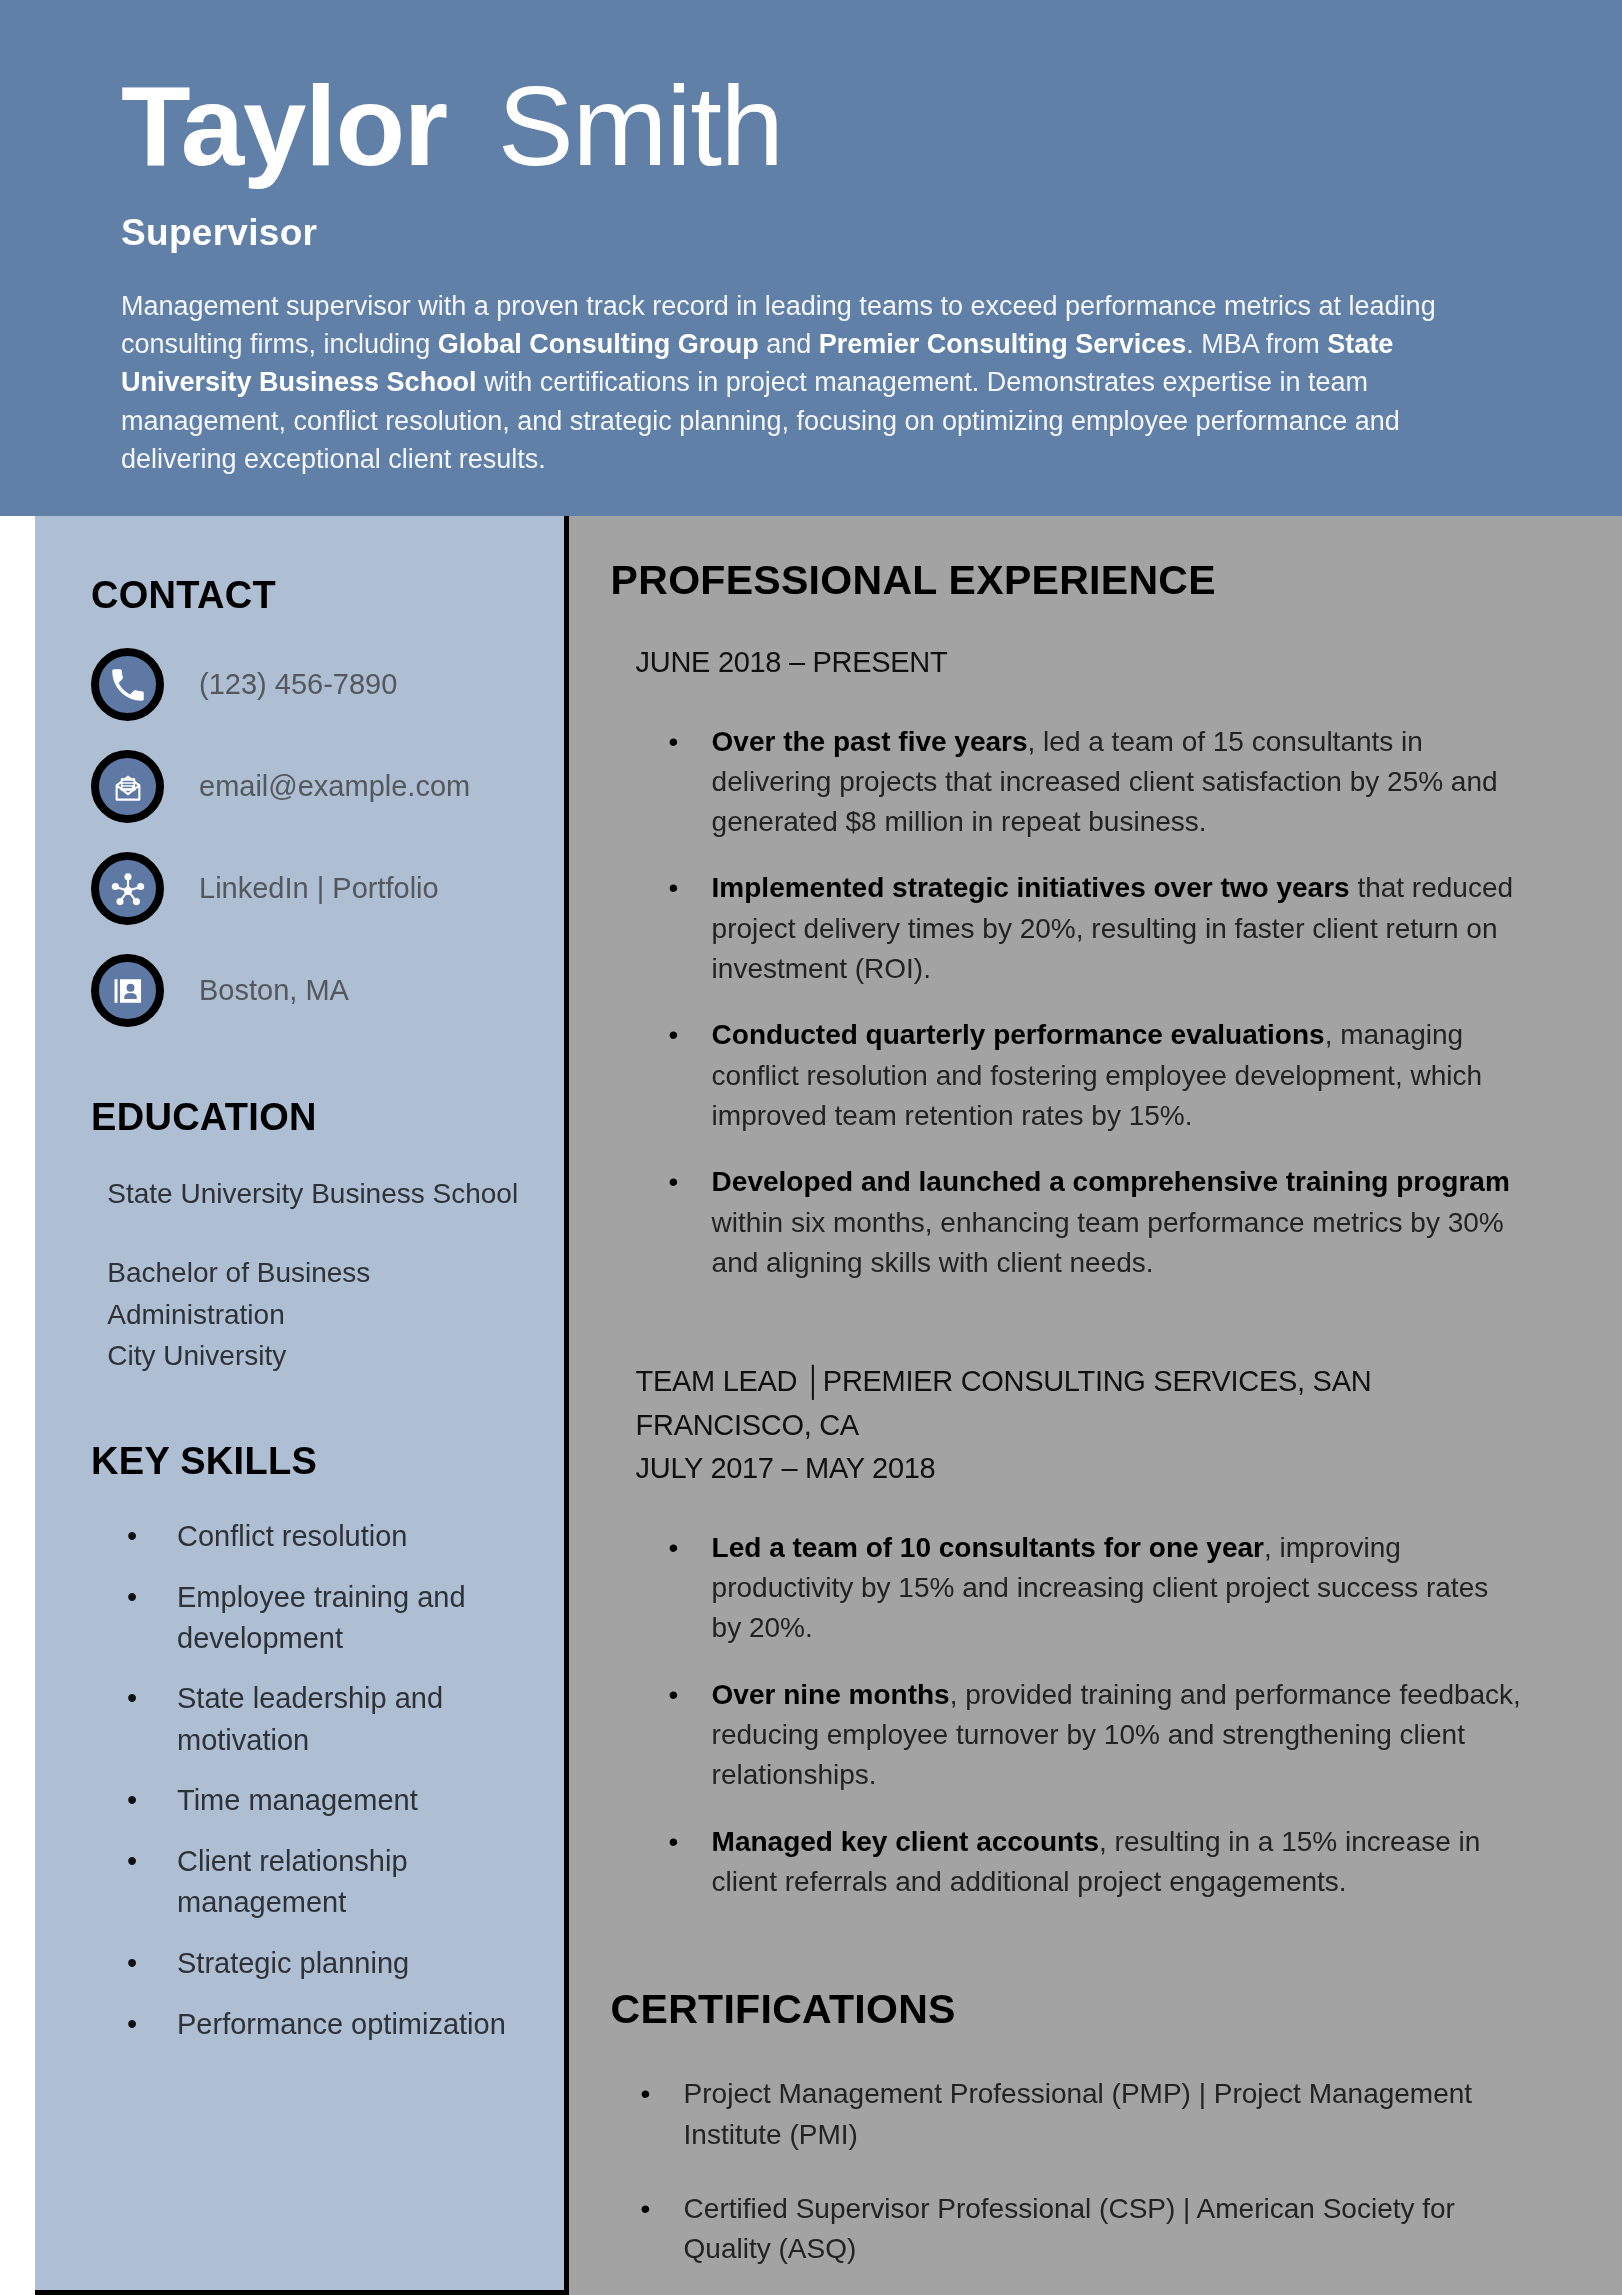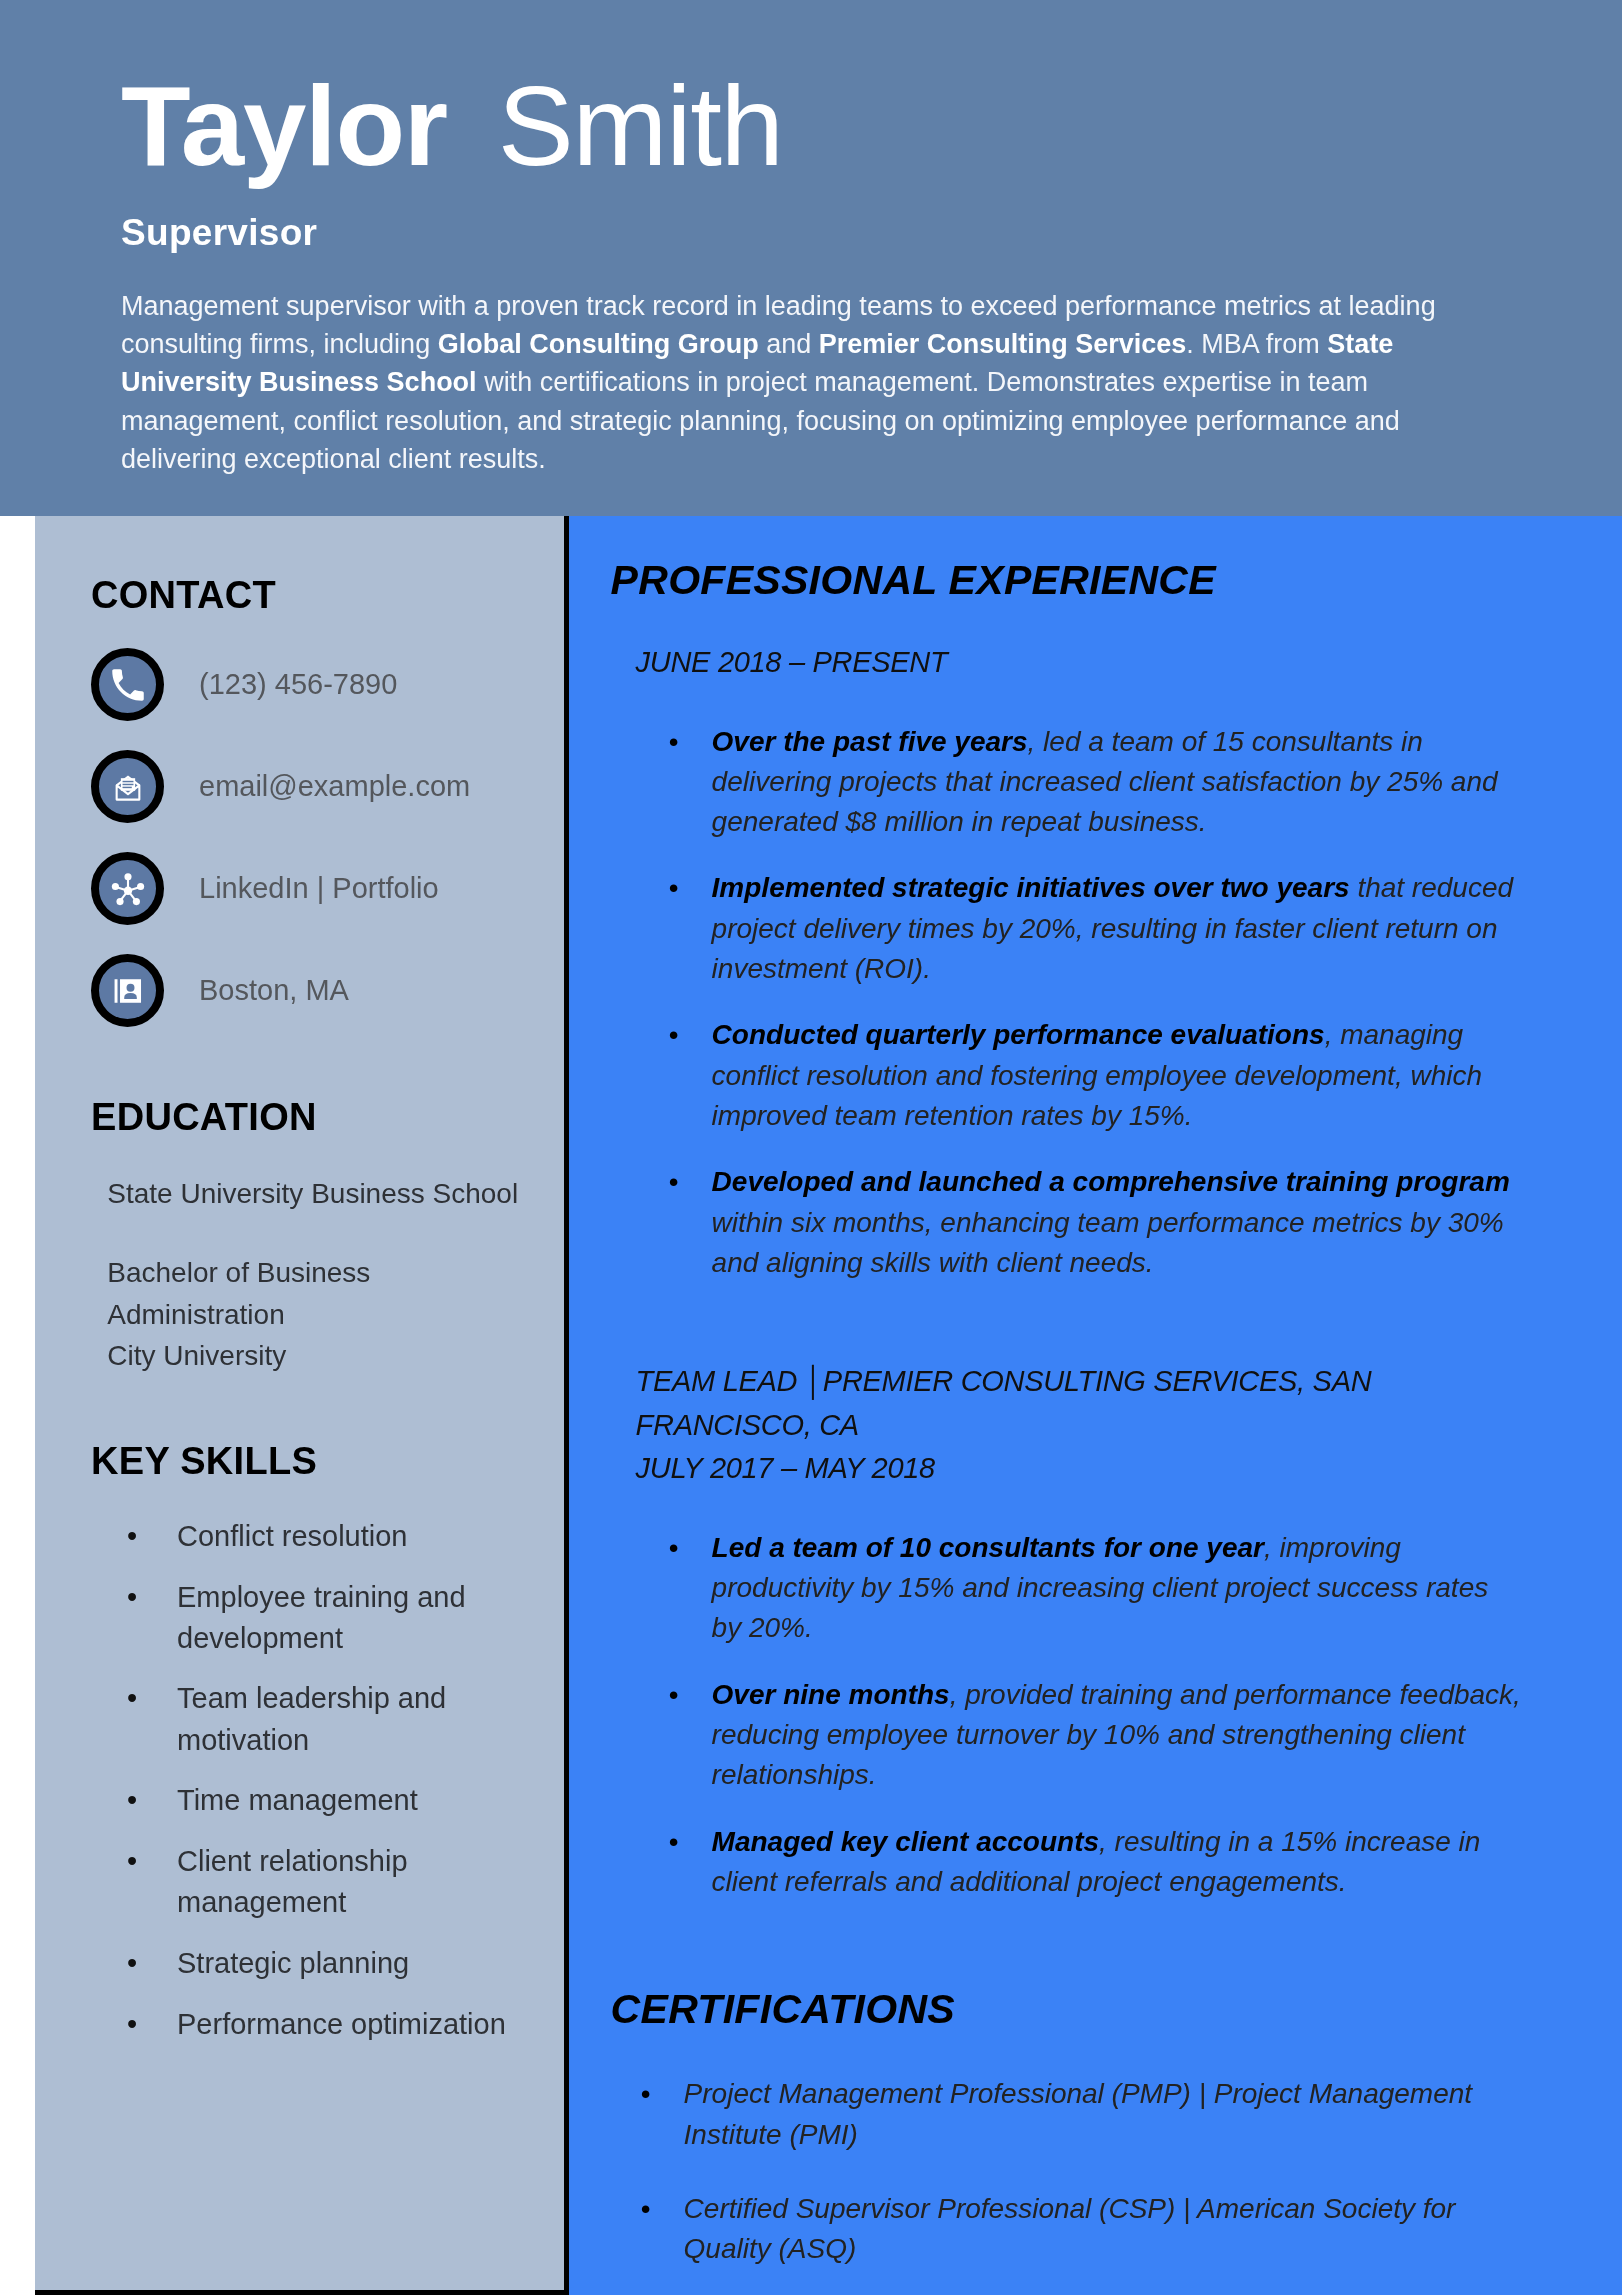--- a/index.html
+++ b/index.html
@@ -15,21 +15,21 @@
   .name .ln { font-weight:400; margin-left:0.18em; }
   .role { margin-top:22px; font-size:37px; font-weight:700; letter-spacing:0.3px; }
   .summary { margin-top:33px; max-width:1350px; font-size:27px; line-height:1.42; color:#f4f6fa; }
   .summary strong { font-weight:700; color:#ffffff; }
 
   
   .columns { display:flex; height:1779px; align-items:stretch;margin-left:35px; }
   .sidebar { width:529px; flex:0 0 529px; background:#aebed3; padding:0 29px 0 56px;
              border-bottom:5.2px solid #000; }
   .divider { width:4.6px; flex:0 0 4.6px; background:#000; }
-  .main { flex:1; background:#3b82f6; padding:41px 98px 0 42px;font-style:italic; }
+  .main { flex:1; background:#a3a3a3; padding:41px 98px 0 42px; }
 
   
   .side-h { font-size:38px; font-weight:700; color:#000; letter-spacing:0.3px; }
   .h-contact { margin-top:58px; }
   .contact-list { margin-top:31px; }
   .contact-row { display:flex; align-items:center; margin-bottom:29px; }
   .cicon { width:73px; height:73px; flex:0 0 73px; border-radius:50%;
            background:#5d79a4; border:8.5px solid #000;
            display:flex; align-items:center; justify-content:center; }
   .cicon svg { width:42px; height:42px; display:block; }
@@ -161,21 +161,21 @@
             <span class="txt">Conflict resolution</span>
           </div>
 
           <div class="skill-item">
             <span class="blt">•</span>
             <span class="txt">Employee training and development</span>
           </div>
 
           <div class="skill-item">
             <span class="blt">•</span>
-            <span class="txt">Team leadership and motivation</span>
+            <span class="txt">State leadership and motivation</span>
           </div>
 
           <div class="skill-item">
             <span class="blt">•</span>
             <span class="txt">Time management</span>
           </div>
 
           <div class="skill-item">
             <span class="blt">•</span>
             <span class="txt">Client relationship management</span>

